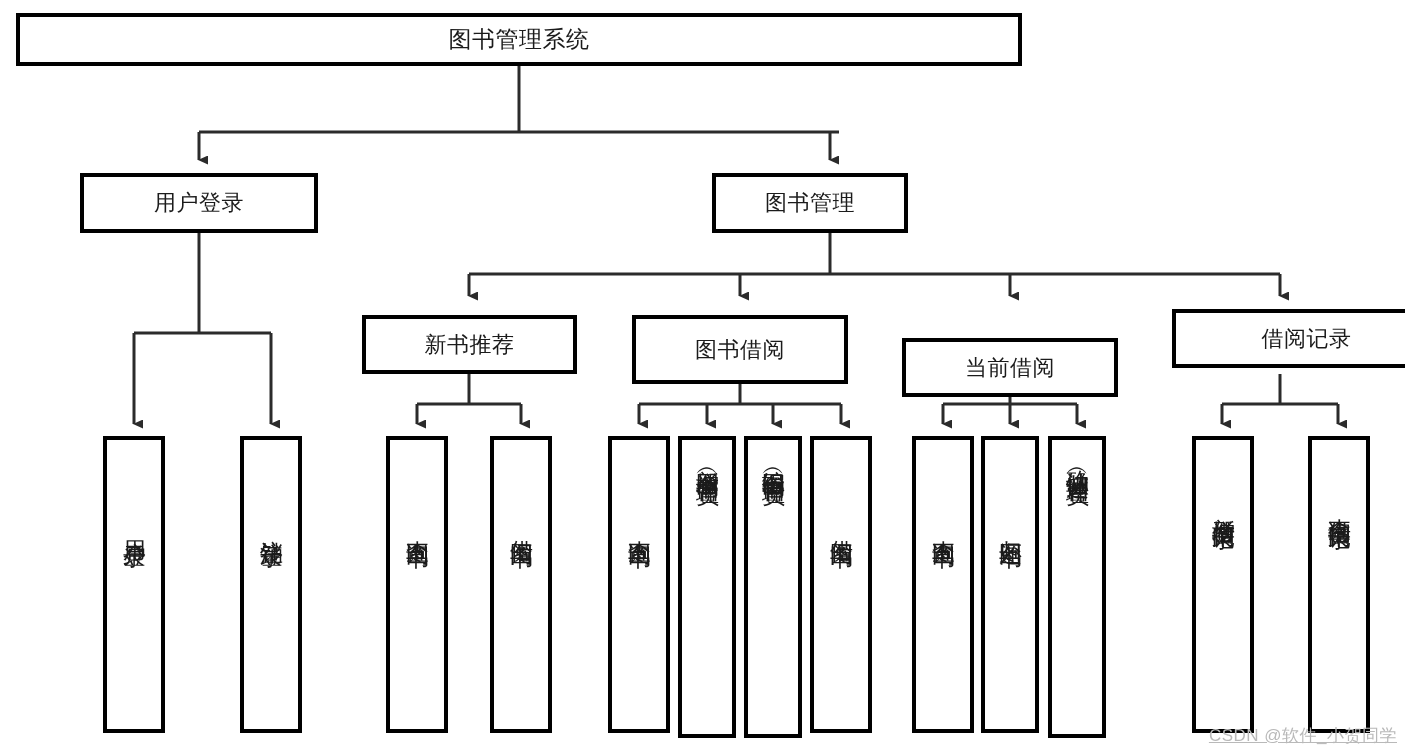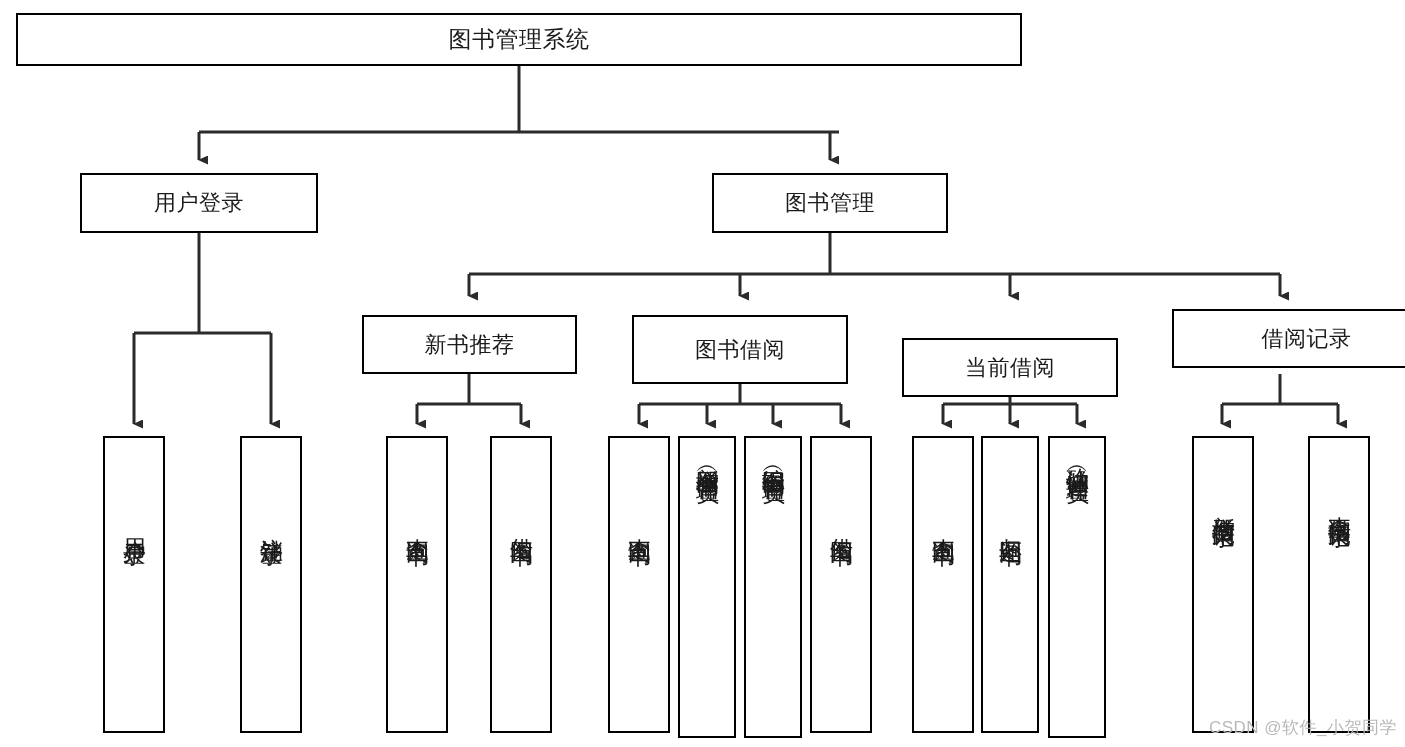--- a/index.html
+++ b/index.html
@@ -21,21 +21,21 @@
     position: absolute;
     left: 0;
     top: 0;
     width: 1405px;
     height: 747px;
   }
   .node {
     position: absolute;
     box-sizing: border-box;
     background: #ffffff;
-    border: 2px solid #000000;
+    border: 4px solid #000000;
     display: flex;
     align-items: center;
     justify-content: center;
     color: #1b1b1b;
   }
   .node .label {
     text-align: center;
     line-height: 1.18;
     letter-spacing: 0.5px;
   }
@@ -63,25 +63,26 @@
   }
   .node.vert.mid .label {
     padding-top: 56px;
   }
   .node.vert.tall .label {
     padding-top: 8px;
   }
   .watermark {
     position: absolute;
     right: 8px;
-    bottom: 8px;
+    bottom: 0;
     font-size: 17px;
     color: #b9b9b9;
     white-space: nowrap;
     letter-spacing: 0.5px;
+    text-decoration: underline;
   }
 </style>
 </head>
 <body>
 
 <div id="canvas">
 
   <svg class="edges" viewBox="0 0 1405 747" xmlns="http://www.w3.org/2000/svg">
     <defs>
       <marker id="arrow" markerWidth="9" markerHeight="10" refX="4.5" refY="9" orient="auto" markerUnits="userSpaceOnUse">
@@ -133,21 +134,21 @@
   </svg>
 
   <div class="node horiz root" style="left:16px; top:13px; width:1006px; height:53px;">
     <span class="label">图书管理系统</span>
   </div>
 
   <div class="node horiz" style="left:80px; top:173px; width:238px; height:60px;">
     <span class="label">用户登录</span>
   </div>
 
-  <div class="node horiz" style="left:712px; top:173px; width:236px; height:60px;">
+  <div class="node horiz" style="left:712px; top:173px; width:196px; height:60px;">
     <span class="label">图书管理</span>
   </div>
 
   <div class="node horiz" style="left:362px; top:315px; width:215px; height:59px;justify-content:center;">
     <span class="label">新书推荐</span>
   </div>
 
   <div class="node horiz" style="left:632px; top:315px; width:216px; height:69px;">
     <span class="label">图书借阅</span>
   </div>

